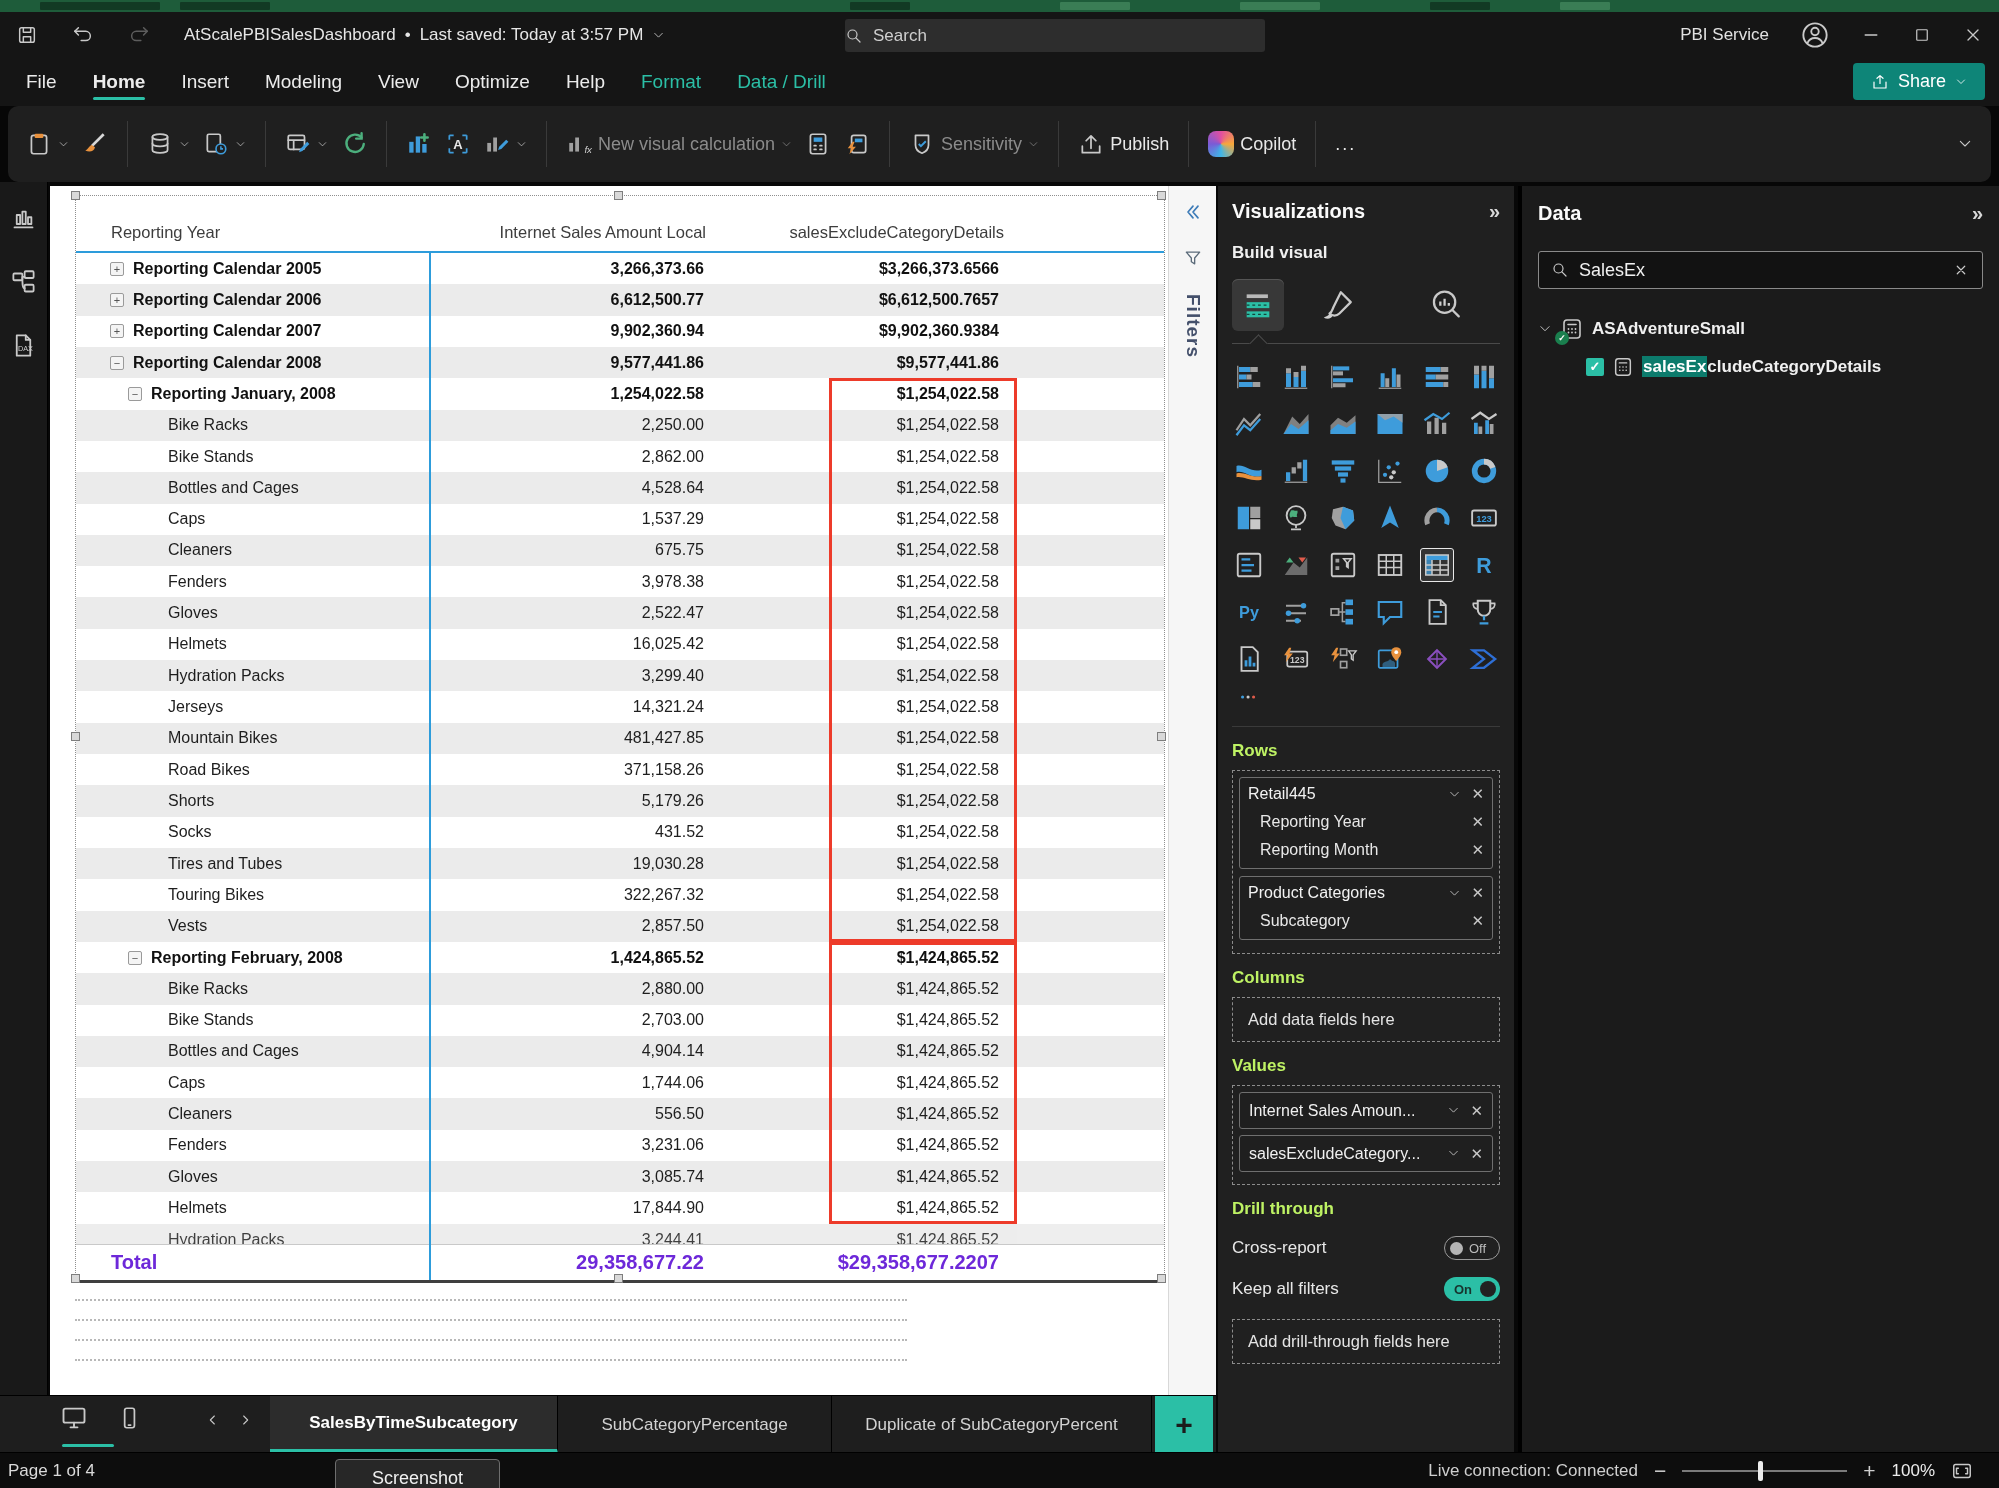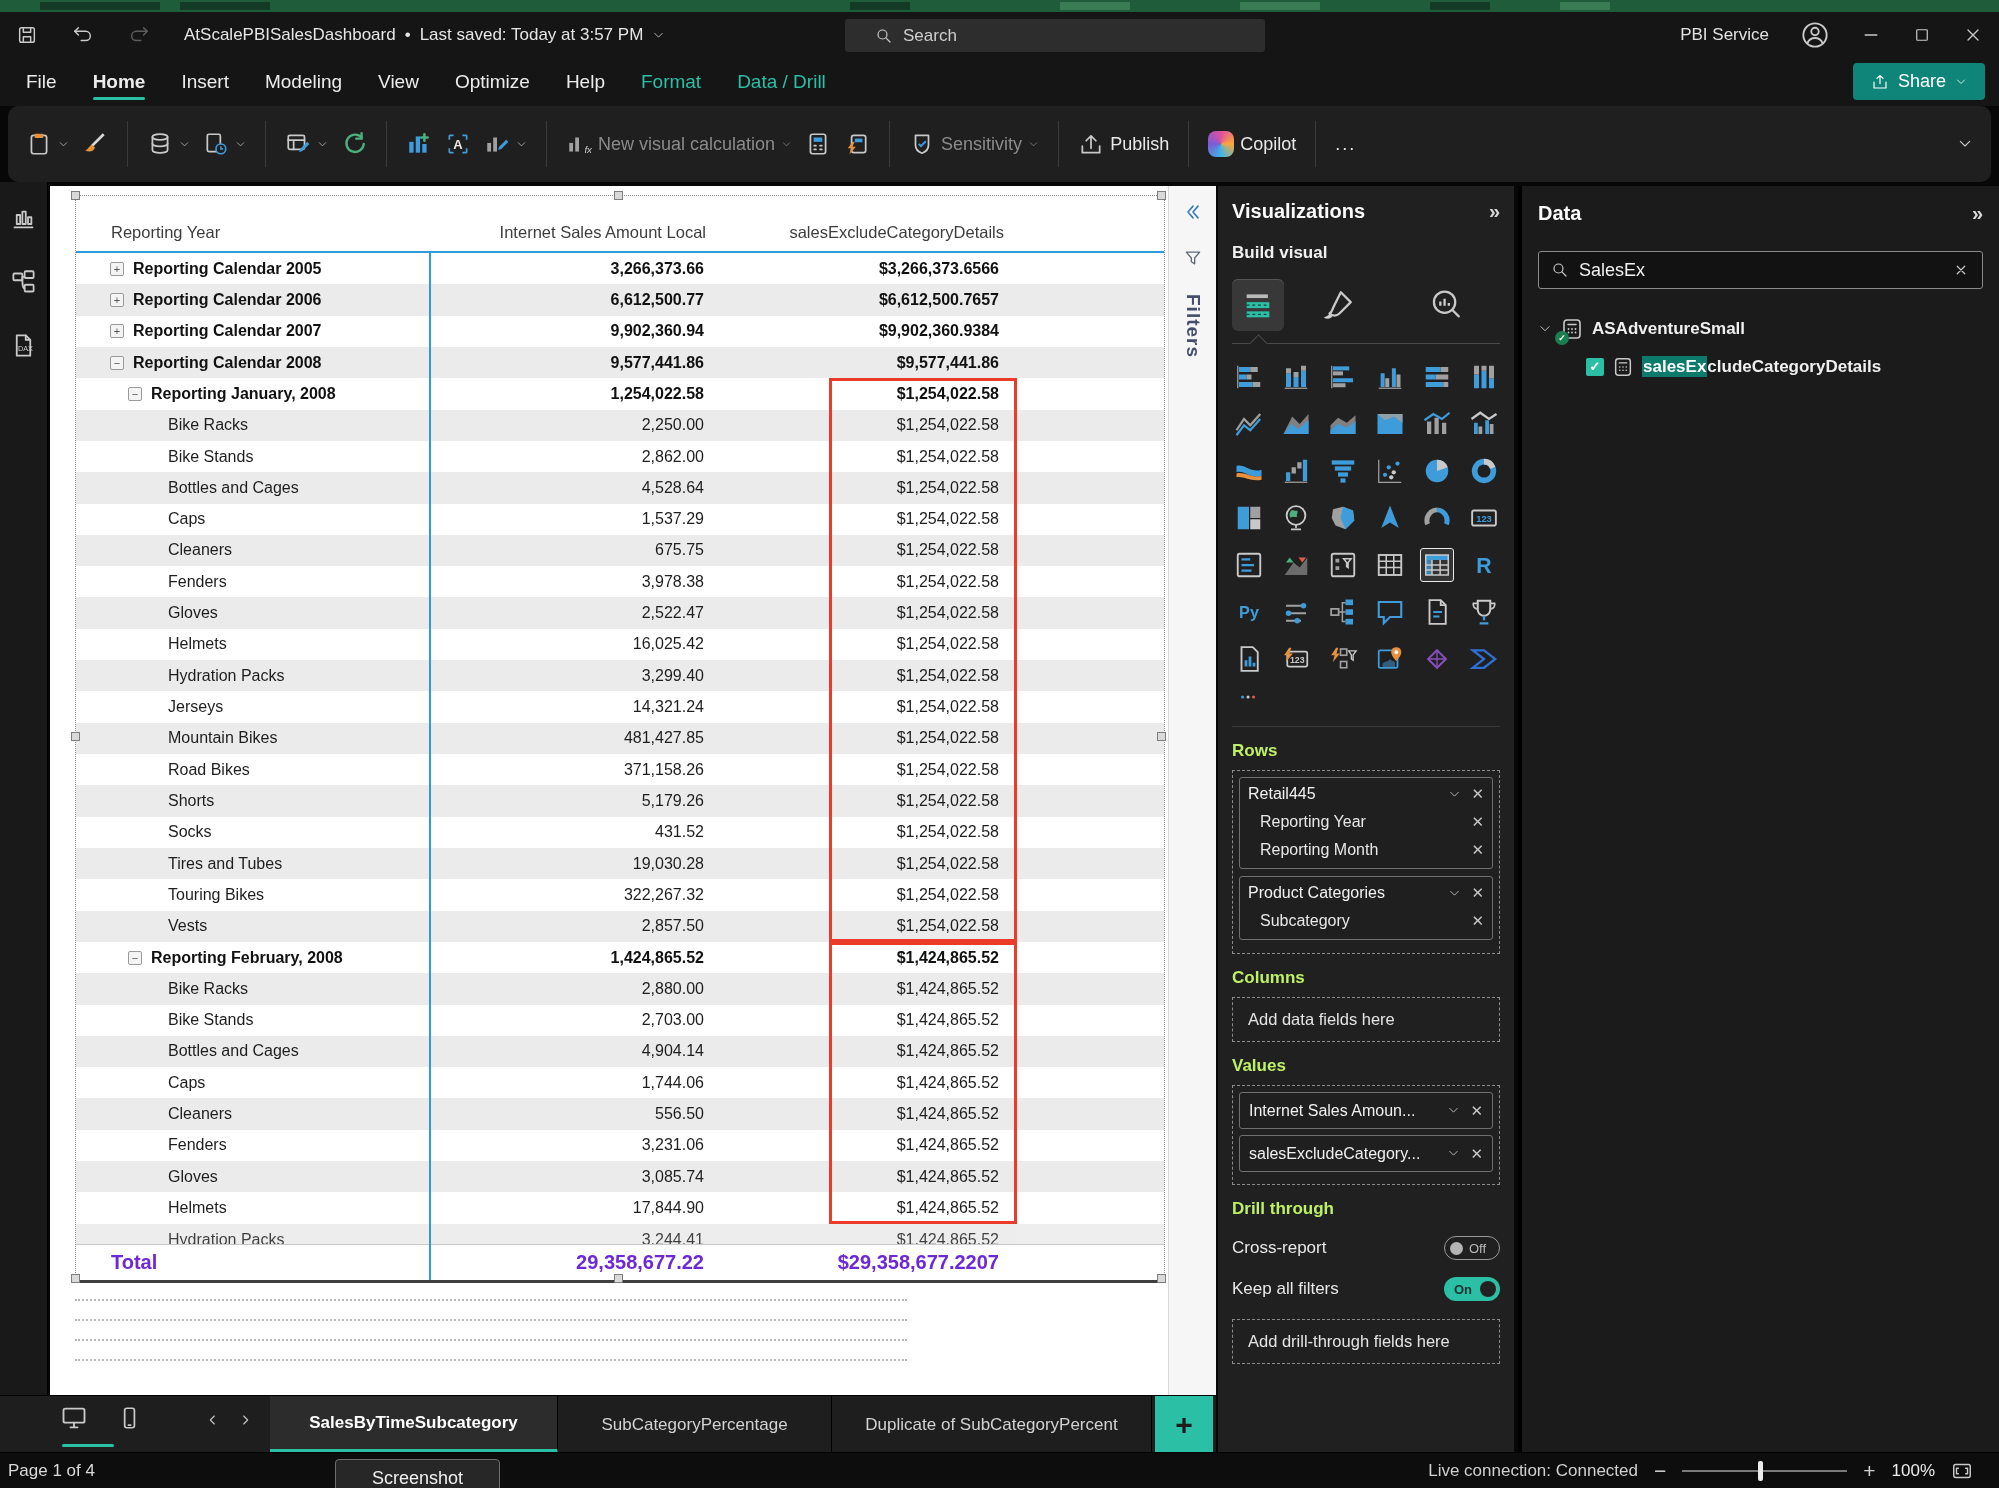--- a/index.html
+++ b/index.html
@@ -16,21 +16,21 @@
 
   
   #top-strip{left:0;top:0;width:1999px;height:12px;background:#1e5c3a;}
   #top-strip .blk{position:absolute;top:2px;height:8px;background:#123a24;border-radius:1px;}
   #top-strip .lblk{position:absolute;top:2px;height:8px;background:#3a7d55;border-radius:1px;}
 
   
   #titlebar{left:0;top:12px;width:1999px;height:46px;background:#151515;display:flex;align-items:center;}
   #tb-left{display:flex;align-items:center;gap:34px;padding-left:16px;}
   #doc-title{font-size:17px;color:#e6e6e6;display:flex;align-items:center;gap:9px;}
-  #tb-search{position:absolute;left:845px;top:7px;width:420px;height:33px;background:#2d2d2d;border-radius:3px;display:flex;align-items:center;padding-left:30px;gap:10px;}
+  #tb-search{position:absolute;left:845px;top:7px;width:420px;height:33px;background:#2d2d2d;border-radius:3px;display:flex;align-items:center;gap:10px;}
   #tb-search input{background:transparent;border:none;outline:none;color:#dcdcdc;font-size:17px;font-family:inherit;width:300px;}
   #tb-search input::placeholder{color:#cfcfcf;}
   #tb-right{position:absolute;right:16px;top:0;height:46px;display:flex;align-items:center;gap:32px;}
   #pbi-service{font-size:17px;color:#e2e2e2;}
 
   
   #menubar{left:0;top:58px;width:1999px;height:48px;background:#151515;display:flex;align-items:center;}
   #menu-items{display:flex;align-items:center;gap:36px;padding-left:26px;height:100%;}
   .mi{font-size:19px;color:#ececec;position:relative;height:100%;display:flex;align-items:center;cursor:default;}
   .mi.active{font-weight:bold;}

